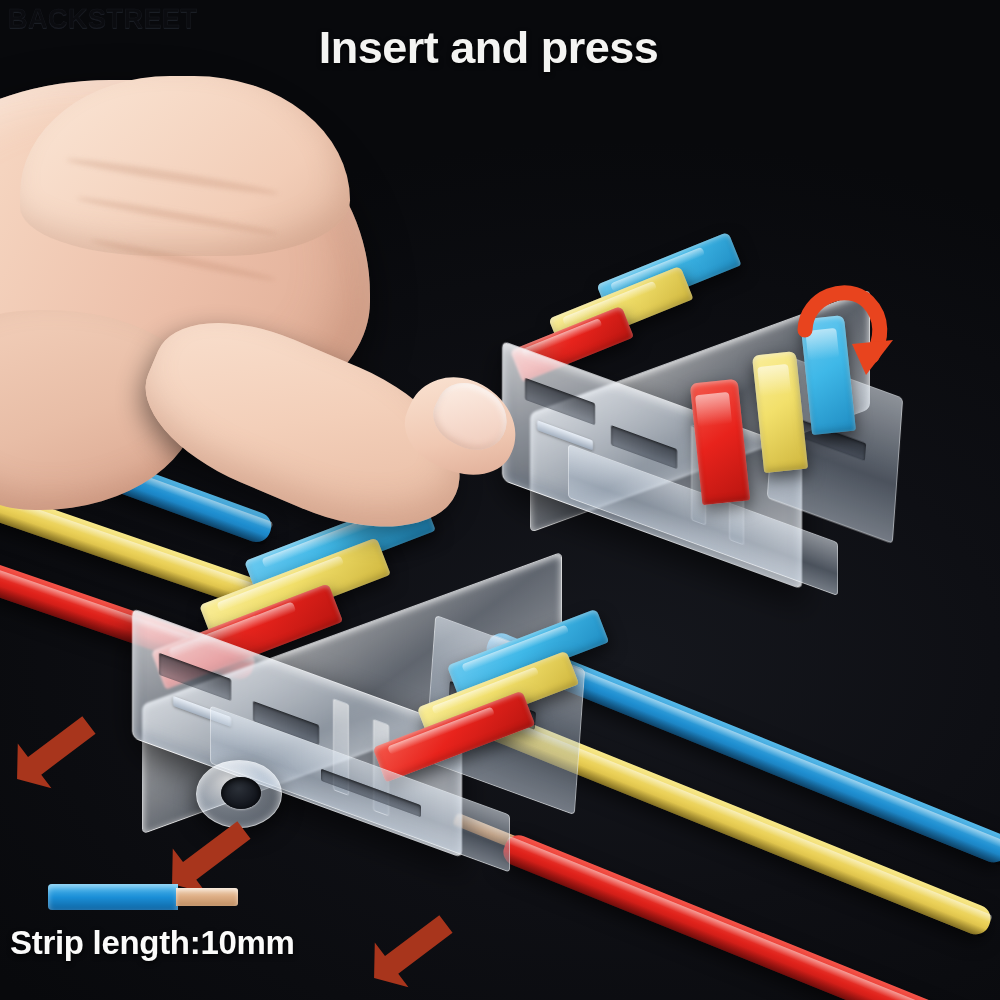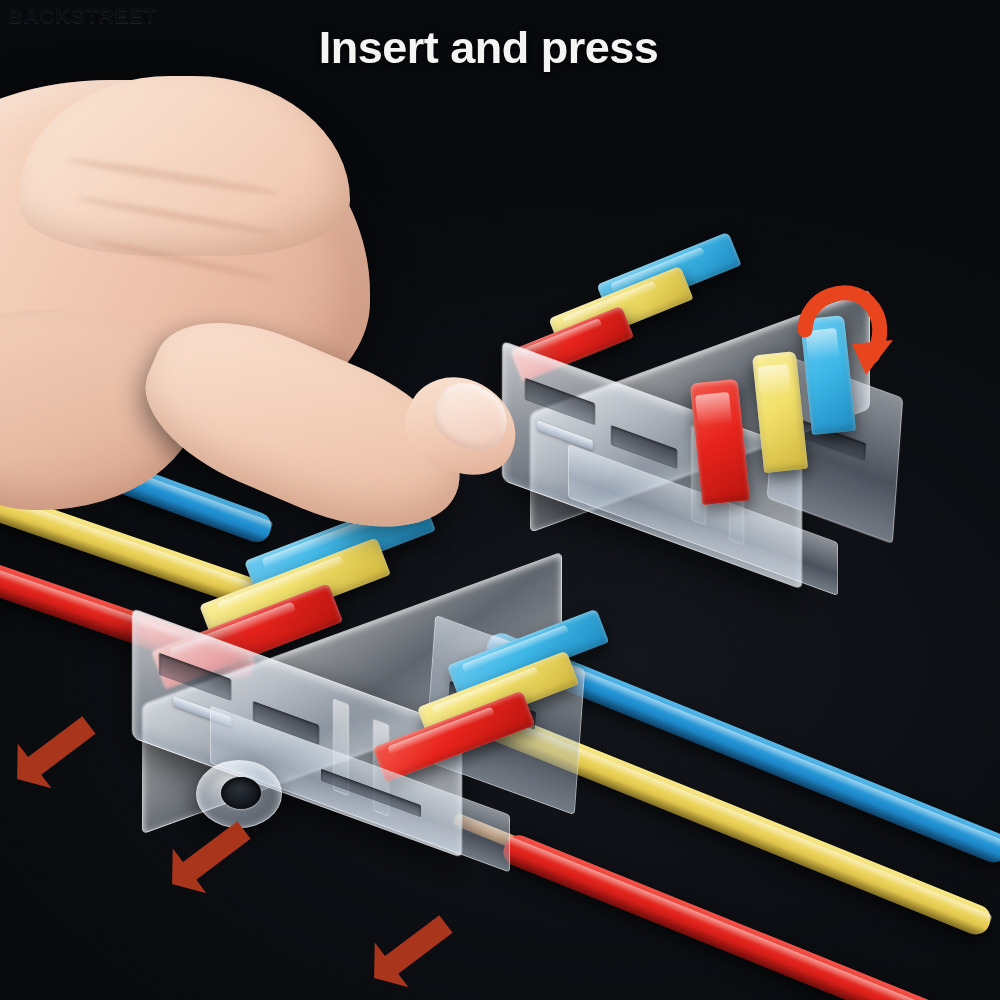--- a/index.html
+++ b/index.html
@@ -15,21 +15,21 @@
     width:1000px; height:1000px;
     background:
       radial-gradient(ellipse 780px 520px at 62% 66%, #15171d 0%, #0e0f14 48%, #08090c 100%),
       linear-gradient(160deg,#121419 0%,#0b0c11 60%,#07080b 100%);
     overflow:hidden;
   }
 
   
   #watermark {
     position:absolute; left:8px; top:4px;
-    font-size:21px; font-weight:bold; letter-spacing:0.5px;
+    font-size:27px; font-weight:bold; letter-spacing:0.5px;
     color:#0b0c10;
     -webkit-text-stroke:0.5px #17191f;
     text-shadow:0 1px 0 #1d2028;
     user-select:none;
   }
 
   
   #headline { position:absolute; left:0; top:18px; width:832px; }
   .hl-line {
     color:#f4f4f2; font-weight:bold; font-size:45px;
@@ -378,14 +378,21 @@
       <path d="M 455 940 L 387 940 L 387 923 L 365 951 L 387 979 L 387 962 L 455 962 Z" fill="#a8351c" transform="rotate(-37 410 951)"></path>
     </g>
   </svg>
 
   <div id="watermark">BACKSTREET</div>
 
   <div id="headline">
     <div class="hl-line" id="hl1">Insert and press</div>
   </div>
 
+  <div id="legend">
+    <div id="legend-wire">
+      <div id="legend-ins"></div>
+      <div id="legend-cu"></div>
+    </div>
+    <div id="legend-text">Strip length:10mm</div>
+  </div>
 
 </div>
 
 </body></html>

